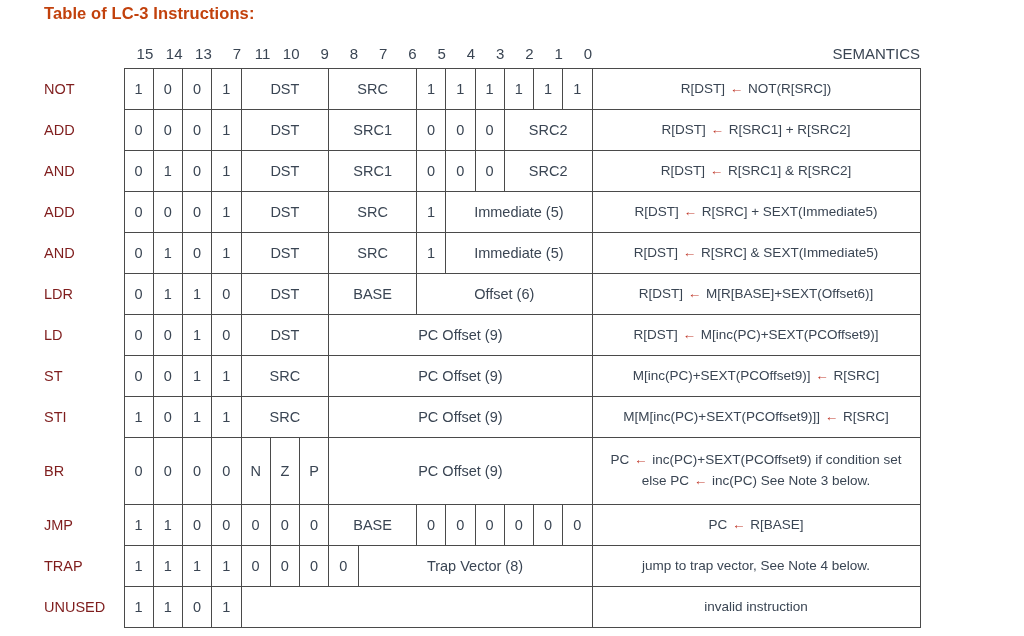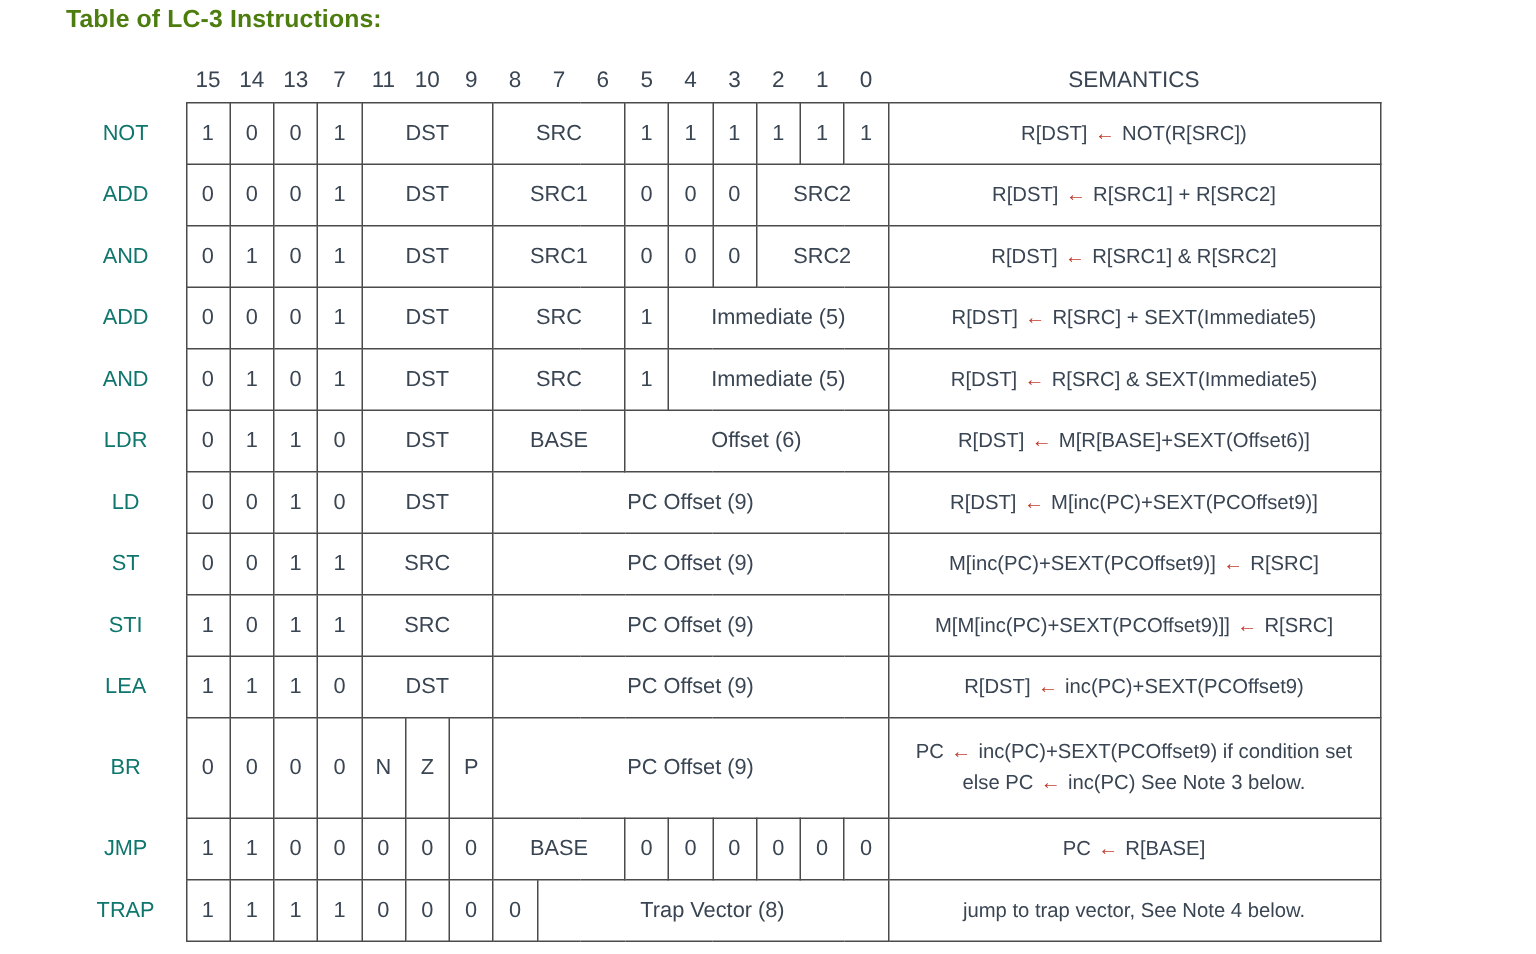--- a/index.html
+++ b/index.html
@@ -18,21 +18,21 @@
     position: relative;
     width: 1024px;
     height: 636px;
   }
   .page-title {
     position: absolute;
     left: 44px;
     top: 4px;
     font-size: 16.5px;
     font-weight: bold;
-    color: #4d7c0f;
+    color: #c2410c;
     letter-spacing: 0.1px;
   }
 
   
   table.lc3 {
     position: absolute;
     left: 44px;
     top: 38px;
     border-collapse: collapse;
     table-layout: fixed;
@@ -43,32 +43,32 @@
     padding: 0;
     margin: 0;
     font-weight: normal;
   }
 
   
   tr.bit-header td {
     border: none;
     height: 30px;
     vertical-align: middle;
-    text-align: center;
+    text-align: right;
     font-size: 15px;
     color: #3a4553;
     margin-left: 24px;
   }
   td.rowlabel {
     border: none;
-    text-align: center;
+    text-align: left;
     padding-right: 9px;
     font-weight: bold;
     font-size: 14.5px;
-    color: #0f766e;
+    color: #7f1d1d;
     white-space: nowrap;
   }
   td.semhead {
     border: none;
     text-align: center;
     font-size: 15px;
     color: #3a4553;
   }
 
   
@@ -260,32 +260,20 @@
           <td class="bit">1</td>
           <td class="bit">0</td>
           <td class="bit">1</td>
           <td class="bit">1</td>
           <td class="span" colspan="3">SRC</td>
           <td class="span" colspan="9">PC Offset (9)</td>
           <td class="sem">
             <span class="semline nowrap">M[M[inc(PC)+SEXT(PCOffset9)]] <span class="arrow" style="color: rgb(192, 57, 43);">←</span> R[SRC]</span>
           </td>
         </tr>
-        <tr>
-          <td class="rowlabel">LEA</td>
-          <td class="bit">1</td>
-          <td class="bit">1</td>
-          <td class="bit">1</td>
-          <td class="bit">0</td>
-          <td class="span" colspan="3">DST</td>
-          <td class="span" colspan="9">PC Offset (9)</td>
-          <td class="sem">
-            <span class="semline nowrap">R[DST] <span class="arrow" style="color: rgb(192, 57, 43);">←</span> inc(PC)+SEXT(PCOffset9)</span>
-          </td>
-        </tr>
         <tr class="tall">
           <td class="rowlabel">BR</td>
           <td class="bit">0</td>
           <td class="bit">0</td>
           <td class="bit">0</td>
           <td class="bit">0</td>
           <td class="bit">N</td>
           <td class="bit">Z</td>
           <td class="bit">P</td>
           <td class="span" colspan="9">PC Offset (9)</td>
@@ -322,16 +310,27 @@
           <td class="bit">1</td>
           <td class="bit">0</td>
           <td class="bit">0</td>
           <td class="bit">0</td>
           <td class="bit">0</td>
           <td class="span" colspan="8">Trap Vector (8)</td>
           <td class="sem">
             <span class="semline nowrap">jump to trap vector, See Note 4 below.</span>
           </td>
         </tr>
+        <tr>
+          <td class="rowlabel">UNUSED</td>
+          <td class="bit">1</td>
+          <td class="bit">1</td>
+          <td class="bit">0</td>
+          <td class="bit">1</td>
+          <td class="blank" colspan="12"></td>
+          <td class="sem">
+            <span class="semline nowrap">invalid instruction</span>
+          </td>
+        </tr>
       </tbody>
   </table>
 
 </div>
 
 </body></html>

